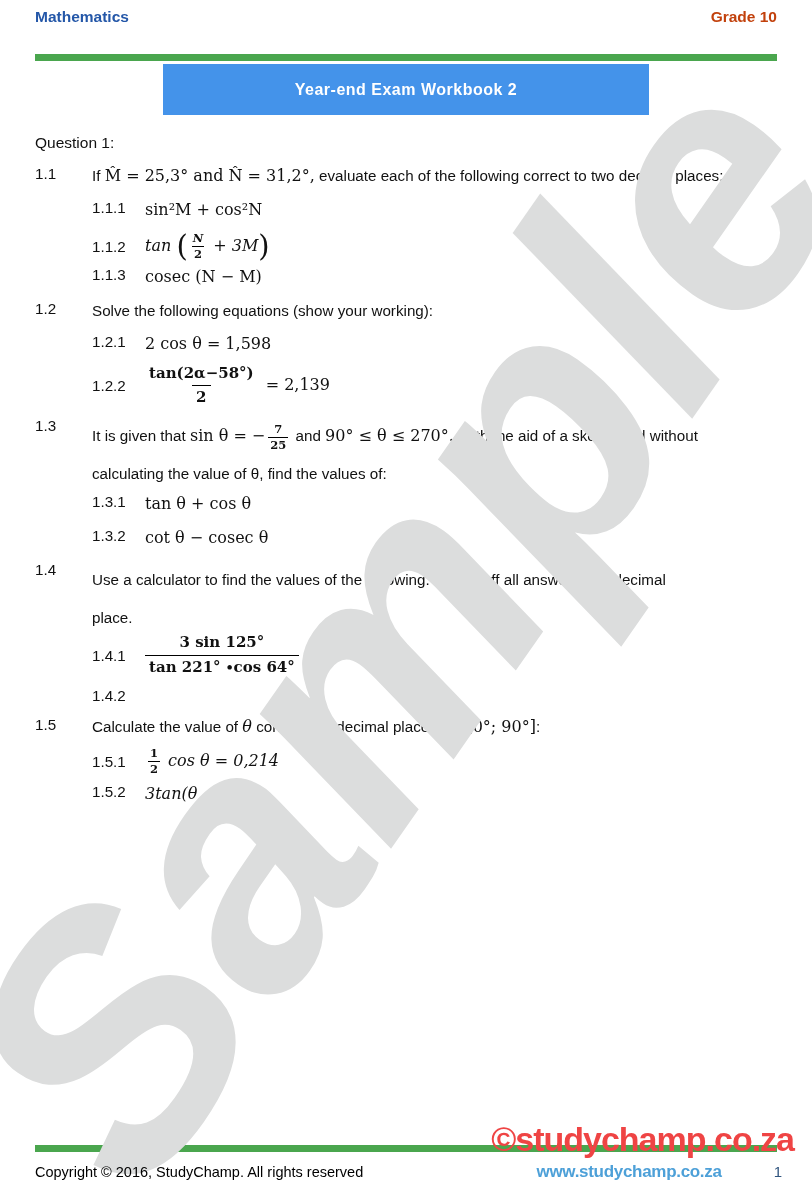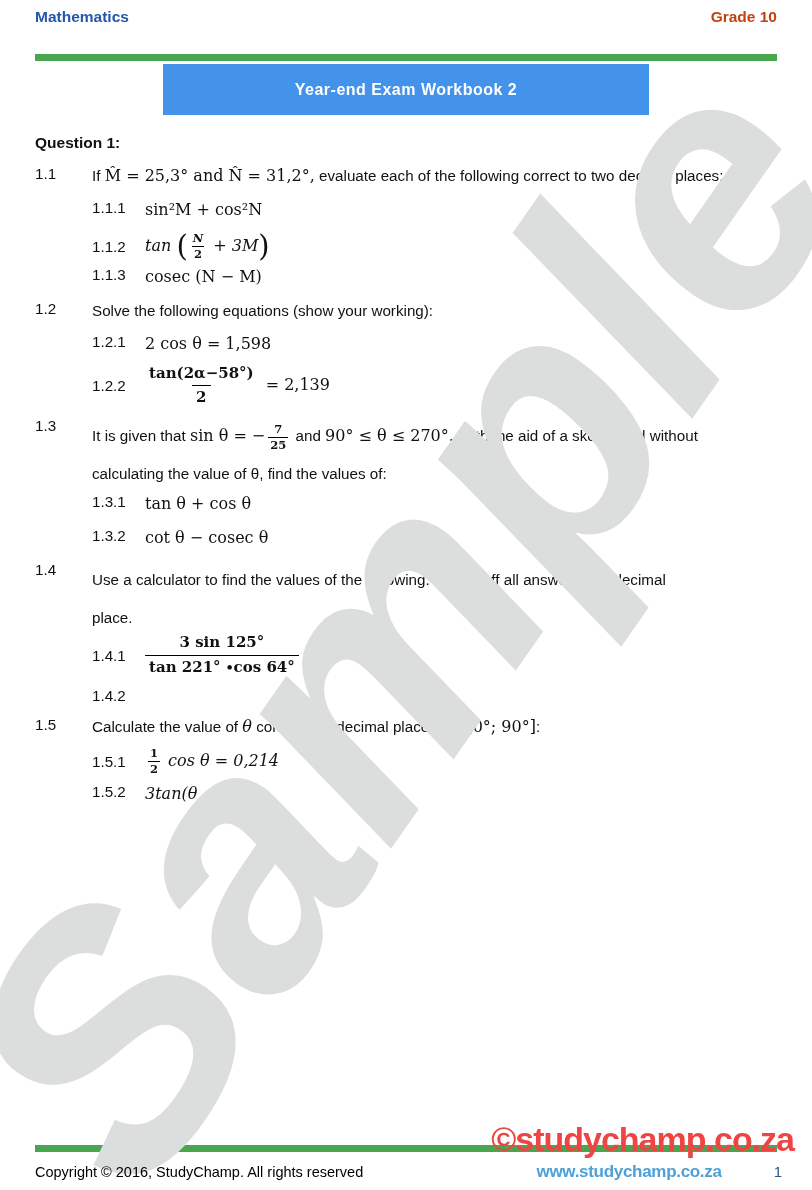--- a/index.html
+++ b/index.html
@@ -15,21 +15,21 @@
   .rule-top{top:54px;}
   .rule-bottom{top:1145px;}
 
   
   .banner{position:absolute;left:163px;top:64px;width:486px;height:51px;background:#4493ea;
           display:flex;align-items:center;justify-content:center;}
   .banner-title{color:#ffffff;font-weight:bold;font-size:16px;letter-spacing:.5px;}
 
   
   .content{position:absolute;left:35px;right:35px;top:134px;font-size:15.2px;}
-  .qtitle{font-weight:bold;font-size:15.5px;margin:0 0 13px 0;}
+  .qtitle{font-weight:normal;font-size:15.5px;margin:0 0 13px 0;}
   .row{display:flex;align-items:flex-start;}
   .row .num{flex:none;width:57px;}
   .row.sub{padding-left:57px;}
   .row.sub .num{width:53px;}
   .row .body{flex:1;line-height:22px;}
   .row.c{align-items:center;}
   .para .body{line-height:38px;}
 
   
   .mb12{margin-bottom:12px;} .mb11{margin-bottom:11px;} .mb10{margin-bottom:10px;}

